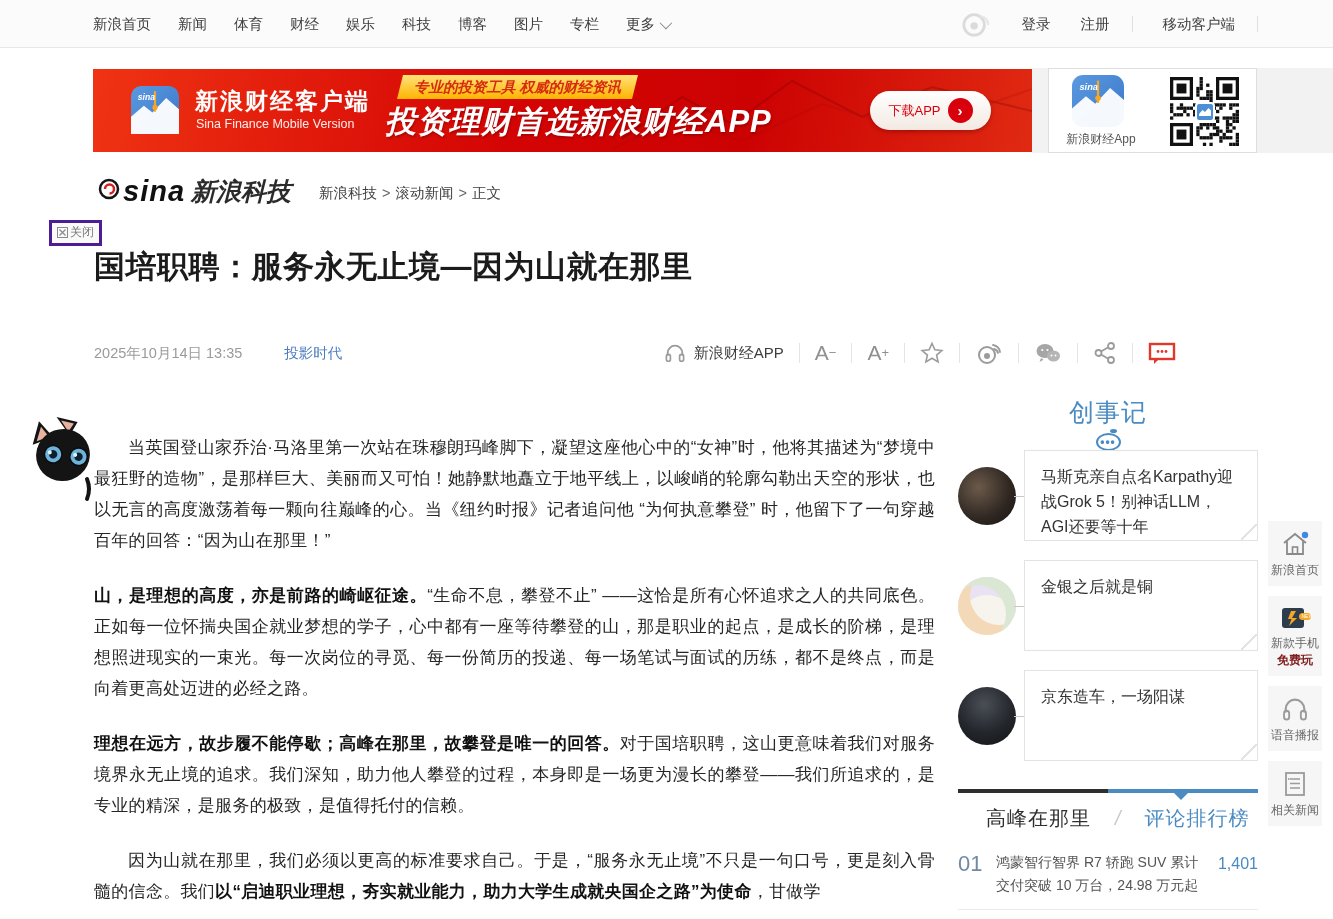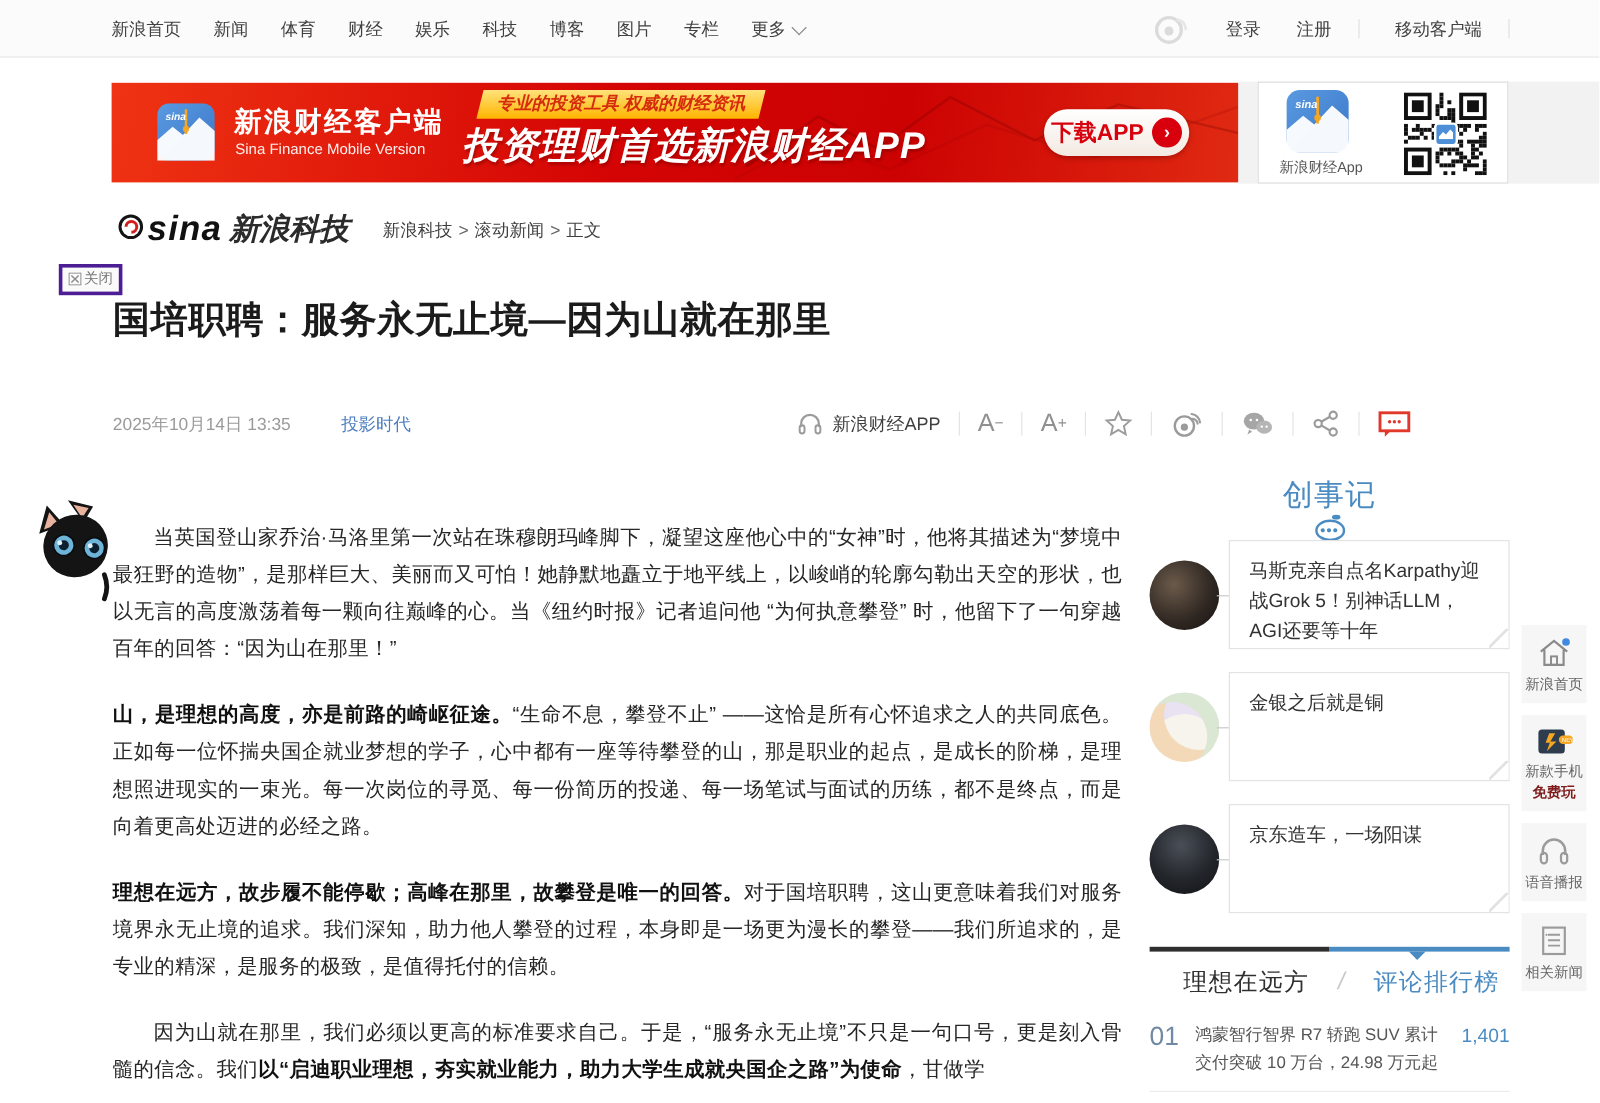--- a/index.html
+++ b/index.html
@@ -26,21 +26,21 @@
   .banner-name { position:absolute; left:102px; top:17px; font-size:23px; font-weight:bold; color:#fff; letter-spacing:2px; }
   .banner-name-en { position:absolute; left:103px; top:48px; font-size:12.5px; color:rgba(255,255,255,.92); }
   .banner-ribbon { position:absolute; left:307px; top:6px; height:24px; line-height:24px; padding:0 14px;
     background:linear-gradient(180deg,#ffe27a,#ffb400); transform:skewX(-14deg); }
   .banner-ribbon span { display:inline-block; transform:skewX(14deg); font-size:14.5px; font-weight:bold; font-style:italic; color:#d62b0c; }
   .banner-slogan { position:absolute; left:292px; top:32px; font-size:31px; font-weight:bold; font-style:italic; color:#fff;
     letter-spacing:1px; text-shadow:1px 2px 2px rgba(120,0,0,.45); }
   .banner-btn { position:absolute; left:777px; top:22px; width:121px; height:39px; border-radius:20px;
     background:linear-gradient(180deg,#ffffff,#f3e9e2); display:flex; align-items:center; justify-content:center; gap:7px;
     box-shadow:0 2px 4px rgba(100,0,0,.4); cursor:pointer; }
-  .banner-btn-label { font-size:19px; font-weight:bold; color:#d8000c; }
+  .banner-btn-label { font-size:13px; font-weight:normal; color:#d8000c; }
   .banner-btn-circle { width:25px; height:25px; border-radius:50%; background:#d8000c; color:#fff; font-size:15px; font-weight:bold;
     display:flex; align-items:center; justify-content:center; }
 
   
   #qr-strip { position:absolute; left:1032px; top:68px; width:301px; height:85px; background:#f2f2f2; }
   #qr-box { position:absolute; left:1048px; top:68px; width:209px; height:85px; background:#fff; border:1px solid #dedede; }
   .qr-appicon { position:absolute; left:23px; top:6px; }
   .qr-applabel { position:absolute; left:12px; top:62px; width:80px; text-align:center; font-size:12px; color:#555; }
   .qr-code { position:absolute; right:17px; top:8px; width:69px; height:69px; }
   .qr-center { position:absolute; right:41px; top:33px; width:20px; height:20px; border-radius:4px; background:#4d8fd6; border:2px solid #fff; }
@@ -467,21 +467,21 @@
         </div>
       </div>
     <div id="rank">
       <div class="rank-bar">
         <span class="rank-bar-dark"></span>
         <span class="rank-bar-blue">
             <span class="rank-tri"></span>
           </span>
       </div>
       <div class="rank-tabs">
-        <span class="rank-tab read">理想在远方</span>
+        <span class="rank-tab read">高峰在那里</span>
         <span class="rank-slash">/</span>
         <span class="rank-tab comment">评论排行榜</span>
       </div>
       <div id="rank-list">
           <div class="rank-row">
             <span class="rank-no">01</span>
             <span class="rank-text">鸿蒙智行智界 R7 轿跑 SUV 累计交付突破 10 万台，24.98 万元起</span>
             <span class="rank-count">1,401</span>
           </div>
           <div class="rank-row">

